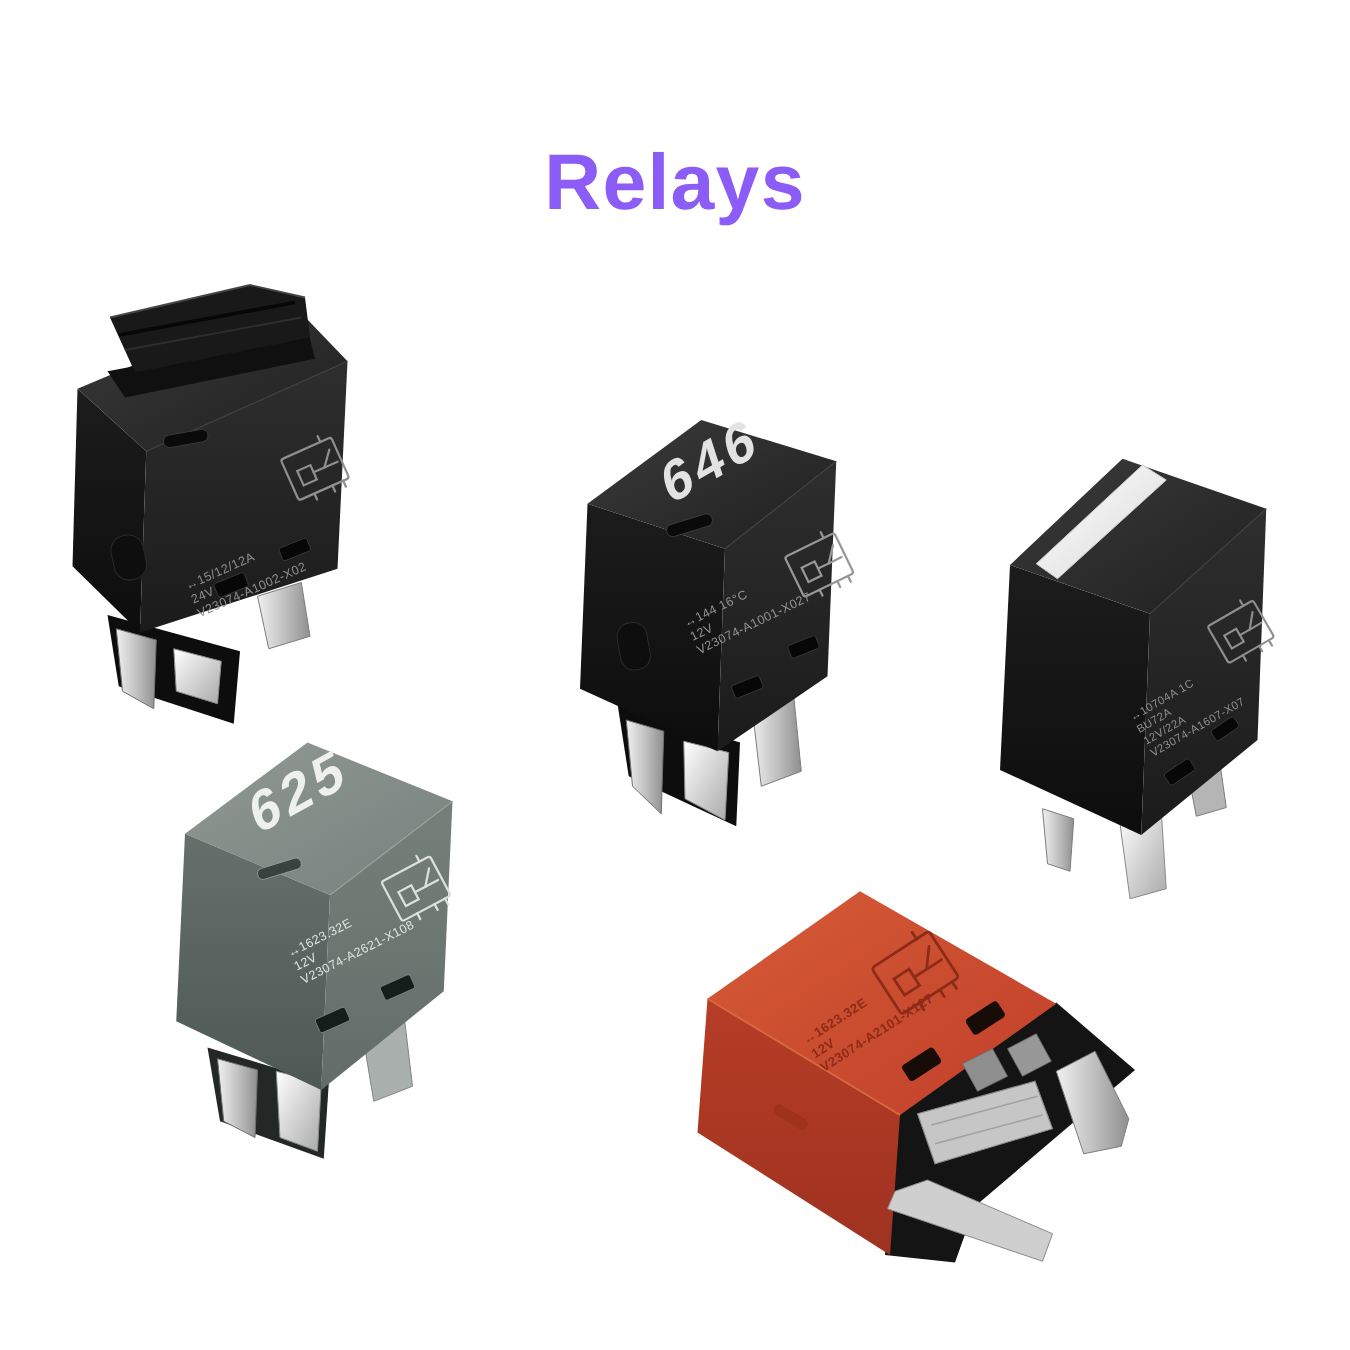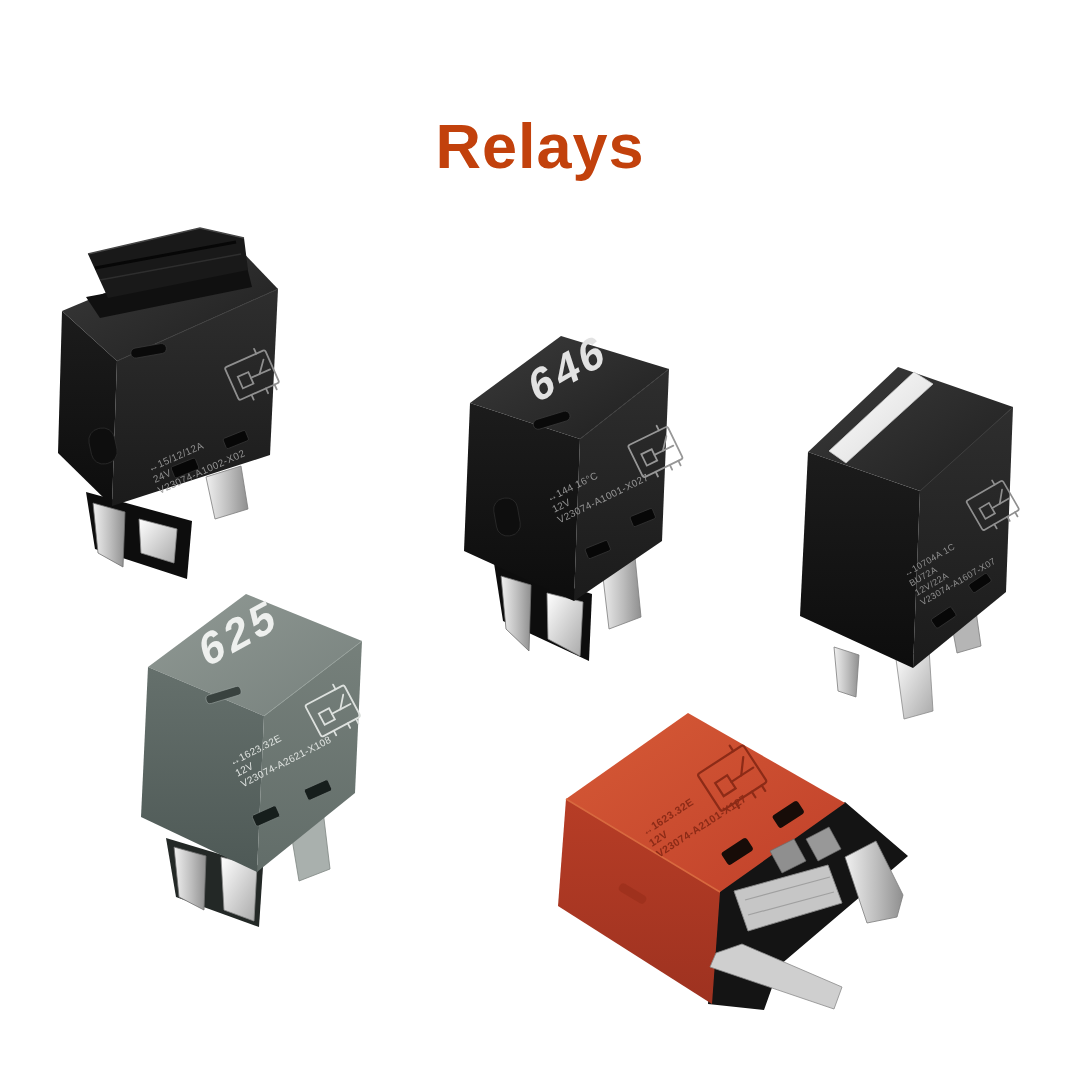--- a/index.html
+++ b/index.html
@@ -12,21 +12,21 @@
     font-family:"Liberation Sans", sans-serif;
   }
   .page-title{
     position:absolute;
     top:110px;left:0;width:100%;
     margin:0;
     text-align:center;
     font-size:63px;
     font-weight:bold;
     letter-spacing:1px;
-    color:#c2410c;
+    color:#8b5cf6;
     font-family:"Liberation Sans", sans-serif;
   }
   .scene{position:absolute;left:0;top:0;}
   .mark{
     font-family:"Liberation Sans", sans-serif;
     letter-spacing:0.4px;
   }
   .toplabel{
     font-family:"Liberation Sans", sans-serif;
     font-weight:bold;

